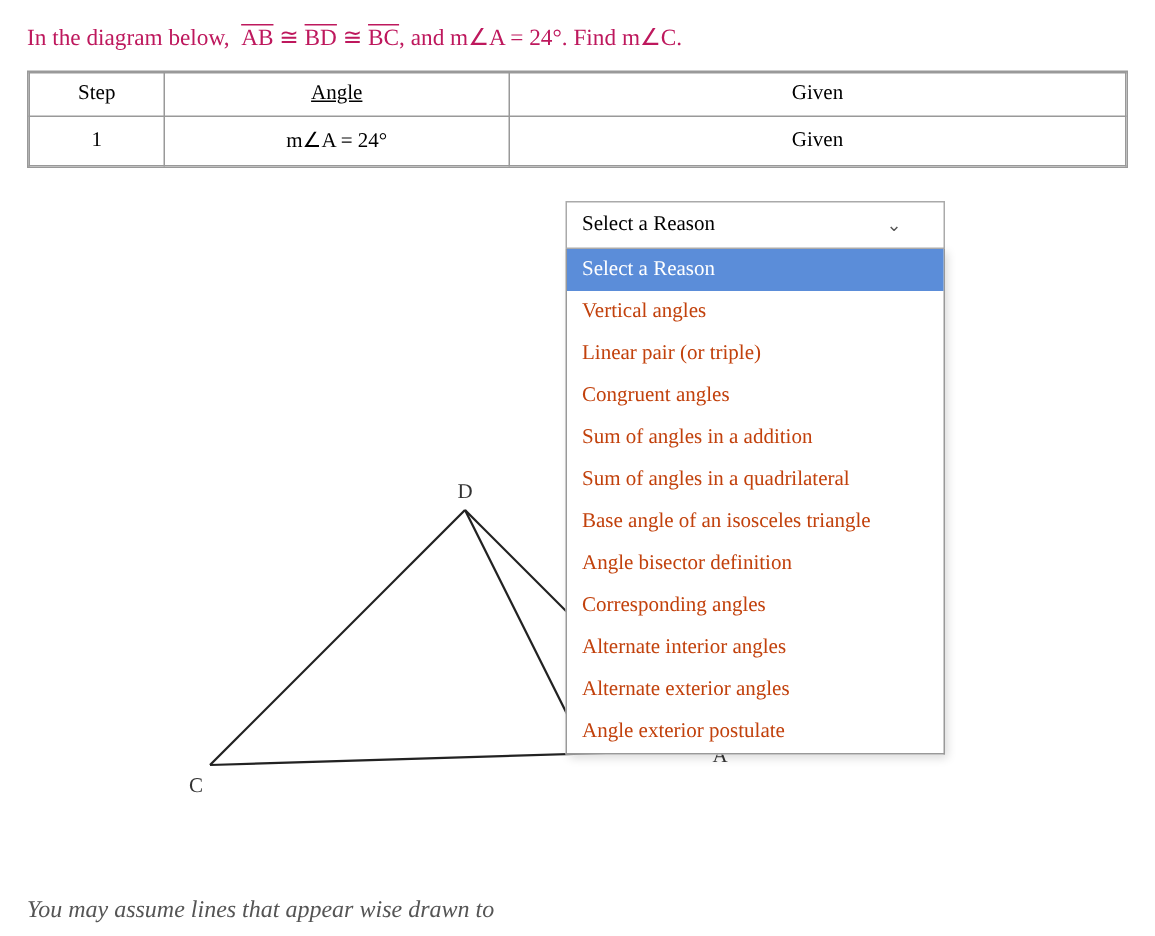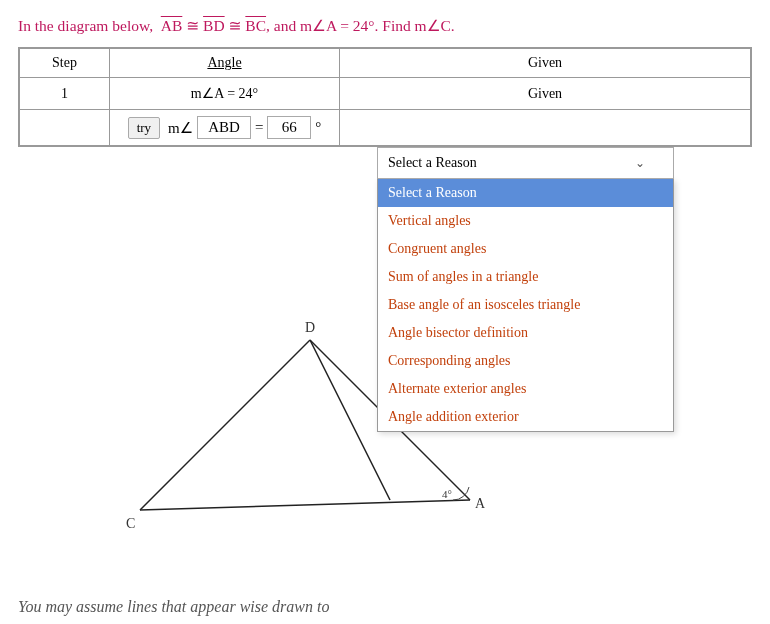--- a/index.html
+++ b/index.html
@@ -91,23 +91,23 @@
       text-align: center;
     }
 
     .degree-symbol {
       font-size: 15px;
     }
 
     
     .dropdown-container {
       position: absolute;
-      top: 147px;
+      top: 134px;
       left: 377px;
-      width: 297px;
+      width: 253px;
       z-index: 10;
     }
 
     .dropdown-select {
       width: 100%;
       border: 1px solid #aaa;
       background: #fff;
       padding: 7px 28px 7px 10px;
       font-size: 14px;
       font-family: Georgia, serif;
@@ -169,55 +169,42 @@
         <th class="angle-col">Angle</th>
         <th class="reason-col">Given</th>
       </tr>
     </thead>
     <tbody>
       <tr>
         <td>1</td>
         <td>m∠A = 24°</td>
         <td>Given</td>
       </tr>
-      <tr class="try-row">
-        <td></td>
-        <td>
-          <div class="angle-input-group">
-            <button class="try-btn">try</button>
-            <span>m∠</span>
-            <span class="angle-value-box">ABD</span>
-            <span>=</span>
-            <span class="angle-value-box">66</span>
-            <span class="degree-symbol">°</span>
-          </div>
-        </td>
-        <td>
-          
-        </td>
-      </tr>
     </tbody>
   </table>
 </div>
 
 <div class="dropdown-container">
   <div class="dropdown-select">
     <span>Select a Reason</span>
     <span class="chevron">⌄</span>
   </div>
   <div class="dropdown-list">
     <div class="dropdown-item selected">Select a Reason</div>
     <div class="dropdown-item">Vertical angles</div>
+    <div class="dropdown-item">Linear pair (or triple)</div>
     <div class="dropdown-item">Congruent angles</div>
-    <div class="dropdown-item">Sum of angles in a triangle</div>
+    <div class="dropdown-item">Sum of angles in a addition</div>
+    <div class="dropdown-item">Sum of angles in a quadrilateral</div>
     <div class="dropdown-item">Base angle of an isosceles triangle</div>
     <div class="dropdown-item">Angle bisector definition</div>
     <div class="dropdown-item">Corresponding angles</div>
+    <div class="dropdown-item">Alternate interior angles</div>
     <div class="dropdown-item">Alternate exterior angles</div>
-    <div class="dropdown-item">Angle addition exterior</div>
+    <div class="dropdown-item">Angle exterior postulate</div>
   </div>
 </div>
 
 <svg style="position:absolute; left: 80px; top: 280px; width: 420px; height: 290px;" viewBox="0 0 420 290" xmlns="http://www.w3.org/2000/svg">
 
   <line x1="60" y1="230" x2="230" y2="60" stroke="#222" stroke-width="1.5"></line>
   <line x1="230" y1="60" x2="390" y2="220" stroke="#222" stroke-width="1.5"></line>
   <line x1="60" y1="230" x2="390" y2="220" stroke="#222" stroke-width="1.5"></line>
 
   <line x1="230" y1="60" x2="310" y2="220" stroke="#222" stroke-width="1.5"></line>

